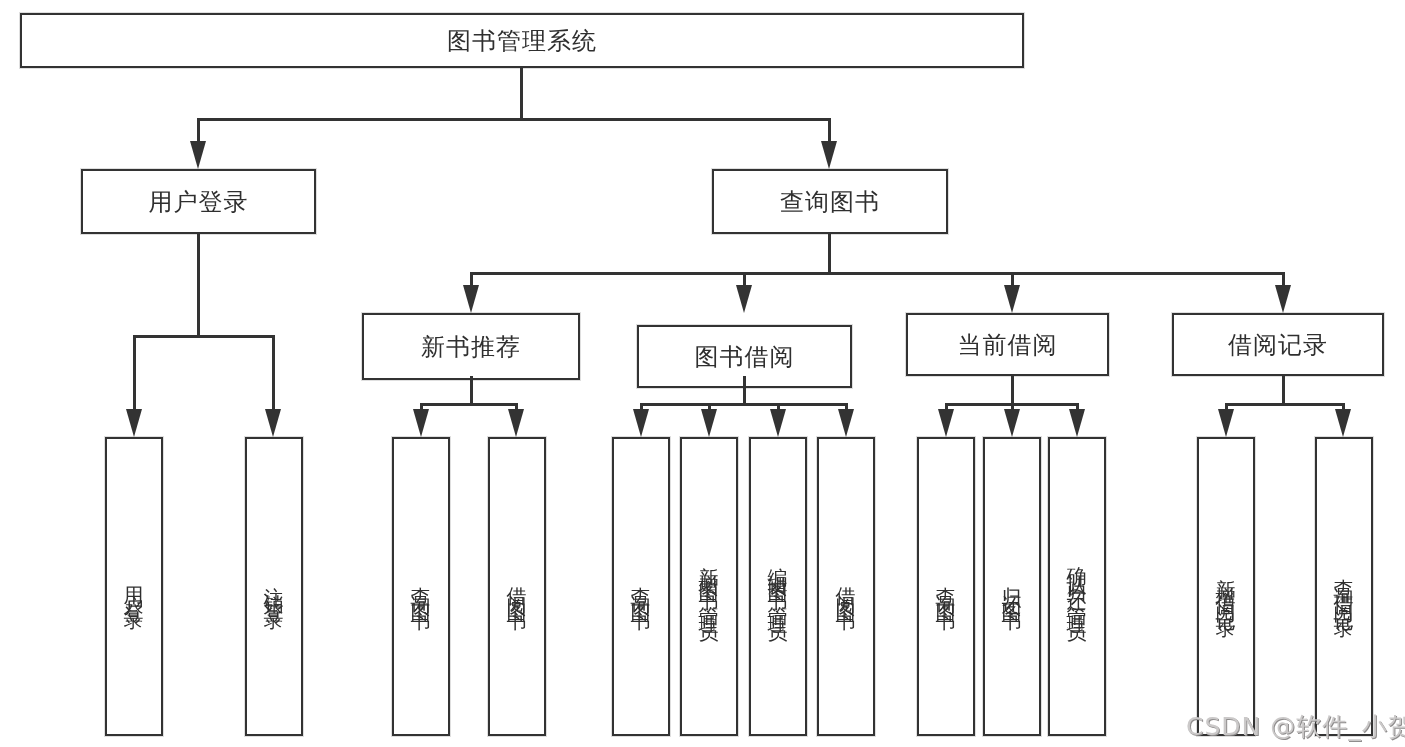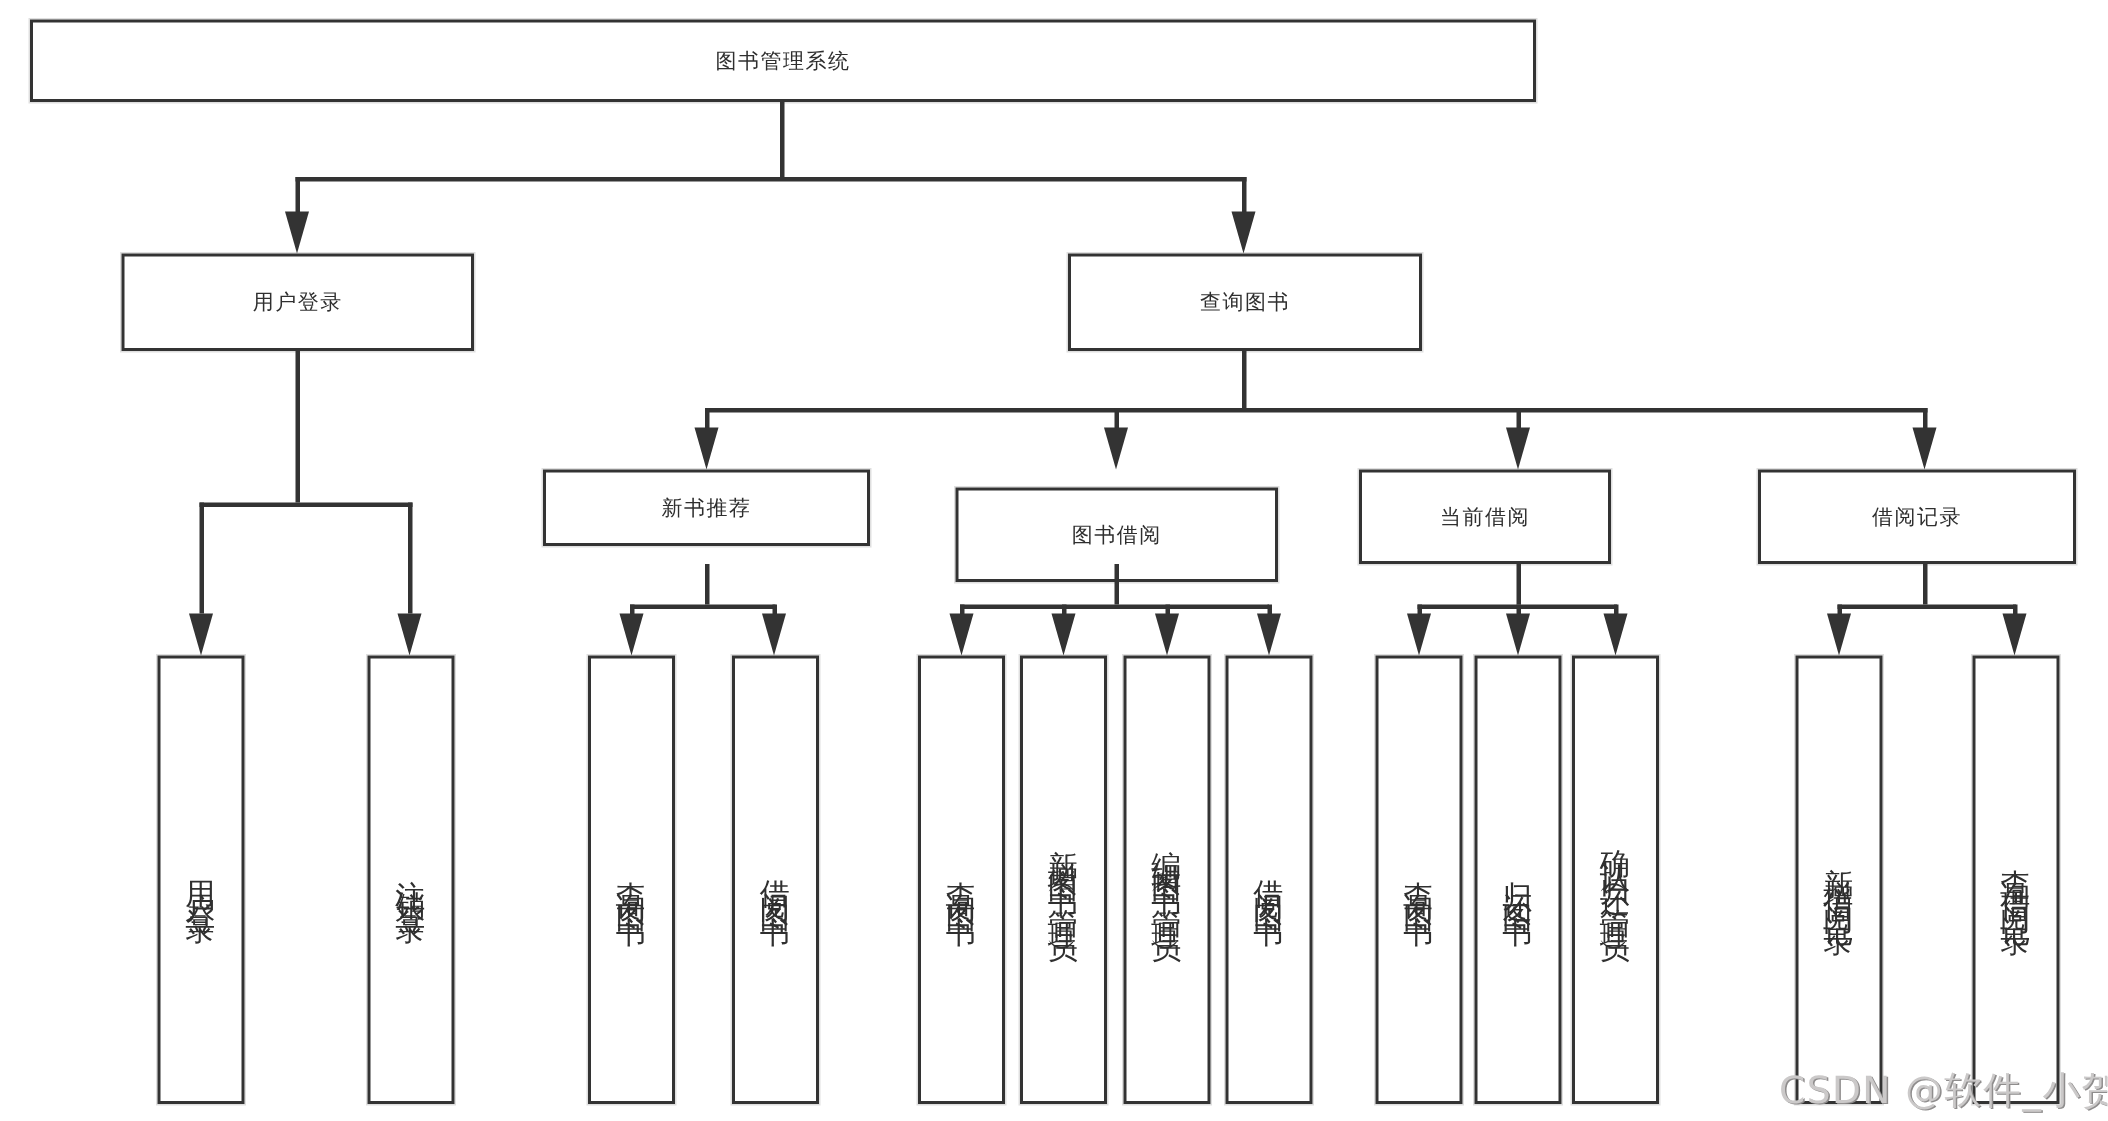--- a/index.html
+++ b/index.html
@@ -5,21 +5,21 @@
   html,body{margin:0;padding:0;background:#ffffff;}
   .canvas{
     position:relative;width:1405px;height:747px;background:#ffffff;overflow:hidden;
     font-family:"DejaVu Sans","Liberation Sans",sans-serif;color:#2f2f2f;
   }
   .node{
     position:absolute;box-sizing:border-box;background:#ffffff;
     border:2px solid #333333;display:flex;align-items:center;justify-content:center;
     box-shadow:0 0 0 1px rgba(140,140,140,.28);
   }
-  .node .lbl{font-size:14px;letter-spacing:1px;white-space:nowrap;}
+  .node .lbl{font-size:24px;letter-spacing:1px;white-space:nowrap;}
   .vnode{
     position:absolute;box-sizing:border-box;background:#ffffff;
     border:2px solid #333333;display:flex;align-items:center;justify-content:center;
     box-shadow:0 0 0 1px rgba(140,140,140,.28);
     top:437px;width:58px;height:299px;
   }
   .vnode .vlbl{
     writing-mode:vertical-rl;font-size:20px;letter-spacing:8px;line-height:1;
     white-space:nowrap;
   }
@@ -44,27 +44,27 @@
     <span class="lbl">图书管理系统</span>
   </div>
 
   <div class="node" style="left:81px;top:169px;width:235px;height:65px;">
     <span class="lbl">用户登录</span>
   </div>
   <div class="node" style="left:712px;top:169px;width:236px;height:65px;">
     <span class="lbl">查询图书</span>
   </div>
 
-  <div class="node" style="left:362px;top:313px;width:218px;height:51px;">
+  <div class="node" style="left:362px;top:313px;width:218px;height:67px;">
     <span class="lbl">新书推荐</span>
   </div>
   <div class="node" style="left:637px;top:325px;width:215px;height:63px;">
     <span class="lbl">图书借阅</span>
   </div>
-  <div class="node" style="left:906px;top:313px;width:168px;height:63px;">
+  <div class="node" style="left:906px;top:313px;width:203px;height:63px;">
     <span class="lbl">当前借阅</span>
   </div>
   <div class="node" style="left:1172px;top:313px;width:212px;height:63px;">
     <span class="lbl">借阅记录</span>
   </div>
 
   <div class="vnode" style="left:105px;">
     <span class="vlbl">用户登录</span>
   </div>
   <div class="vnode" style="left:245px;">

